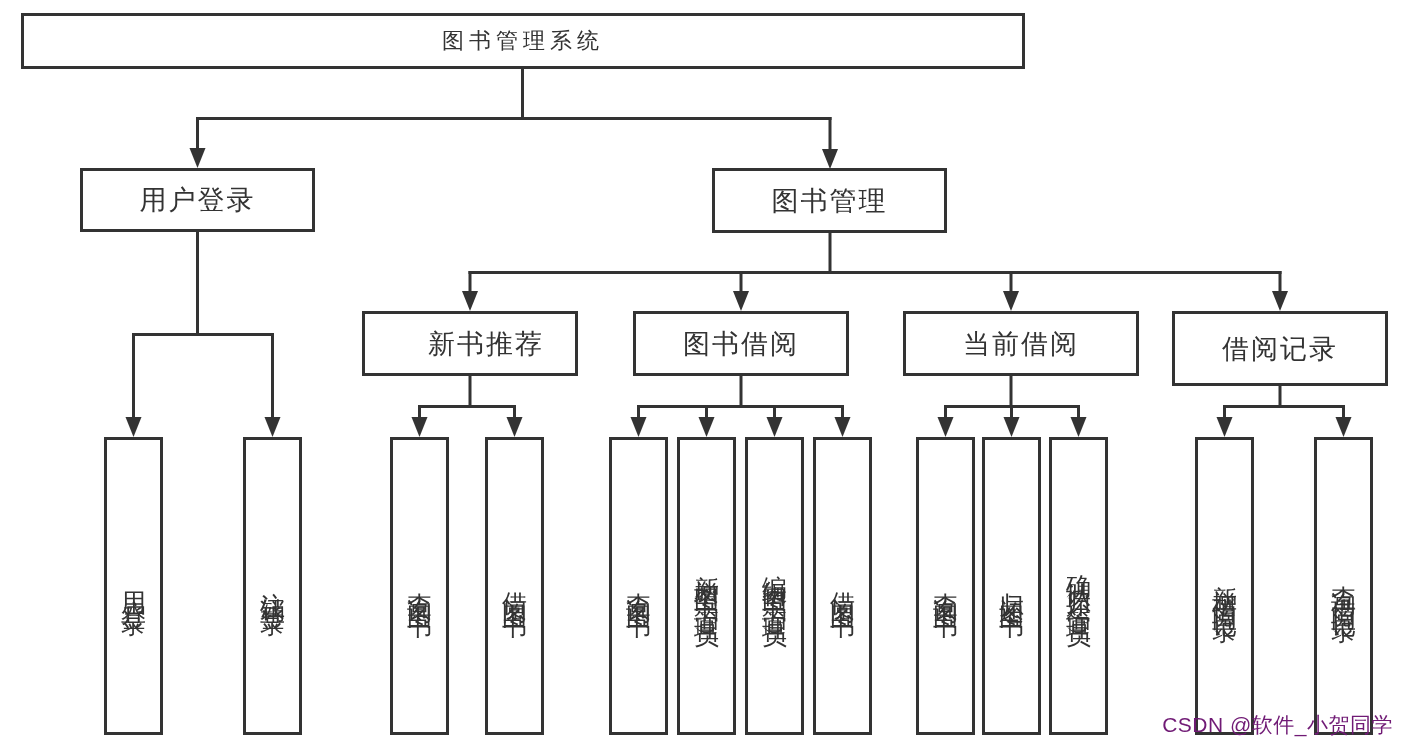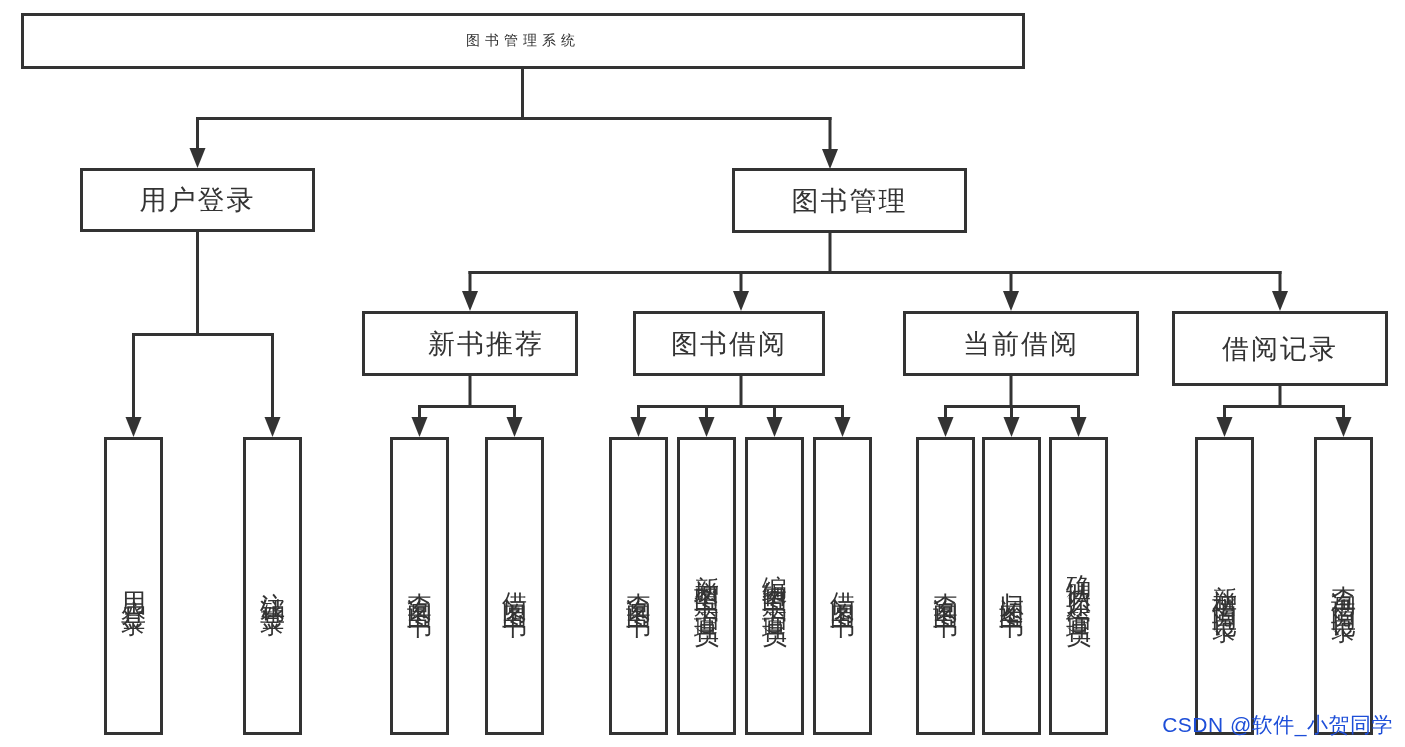--- a/index.html
+++ b/index.html
@@ -6,29 +6,29 @@
   .canvas{
     position:relative;width:1405px;height:747px;background:#ffffff;
     font-family:"Liberation Sans", sans-serif;color:#333333;overflow:hidden;
   }
   .box{
     position:absolute;border:3px solid #333333;background:#ffffff;
     box-sizing:border-box;display:flex;align-items:center;justify-content:center;
     z-index:2;
   }
   .hlabel{font-size:27px;letter-spacing:2px;white-space:nowrap;}
-  .rootlabel{font-size:14px;letter-spacing:5px;white-space:nowrap;}
+  .rootlabel{font-size:22px;letter-spacing:5px;white-space:nowrap;}
   .vbox{
     writing-mode:vertical-rl;text-orientation:mixed;
     font-size:25px;letter-spacing:7px;line-height:1;
   }
   .connectors{position:absolute;left:0;top:0;z-index:1;pointer-events:none;}
   .watermark{
     position:absolute;right:12px;bottom:8px;z-index:5;
-    font-size:21px;letter-spacing:0.5px;color:#1d4ed8;white-space:nowrap;
+    font-size:21px;letter-spacing:0.5px;color:#701a75;white-space:nowrap;
   }
 </style>
 </head>
 <body>
 
 <div class="canvas">
 
   <svg class="connectors" width="1405" height="747" viewBox="0 0 1405 747">
     <g stroke="#333333" stroke-width="3" fill="none">
 
@@ -98,28 +98,28 @@
     </g>
   </svg>
 
   <div class="box" style="left:21px;top:13px;width:1004px;height:56px;">
     <span class="rootlabel">图书管理系统</span>
   </div>
 
   <div class="box" style="left:80px;top:168px;width:235px;height:64px;">
     <span class="hlabel">用户登录</span>
   </div>
-  <div class="box" style="left:712px;top:168px;width:235px;height:65px;margin-left:20px;">
+  <div class="box" style="left:712px;top:168px;width:235px;height:65px;">
     <span class="hlabel">图书管理</span>
   </div>
 
   <div class="box" style="left:362px;top:311px;width:216px;height:65px;padding-left:32px;">
     <span class="hlabel">新书推荐</span>
   </div>
-  <div class="box" style="left:633px;top:311px;width:192px;height:65px;">
+  <div class="box" style="left:633px;top:311px;width:216px;height:65px;">
     <span class="hlabel">图书借阅</span>
   </div>
   <div class="box" style="left:903px;top:311px;width:236px;height:65px;">
     <span class="hlabel">当前借阅</span>
   </div>
   <div class="box" style="left:1172px;top:311px;width:216px;height:75px;">
     <span class="hlabel">借阅记录</span>
   </div>
 
   <div class="box vbox" style="left:104px;top:437px;width:59px;height:298px;">

